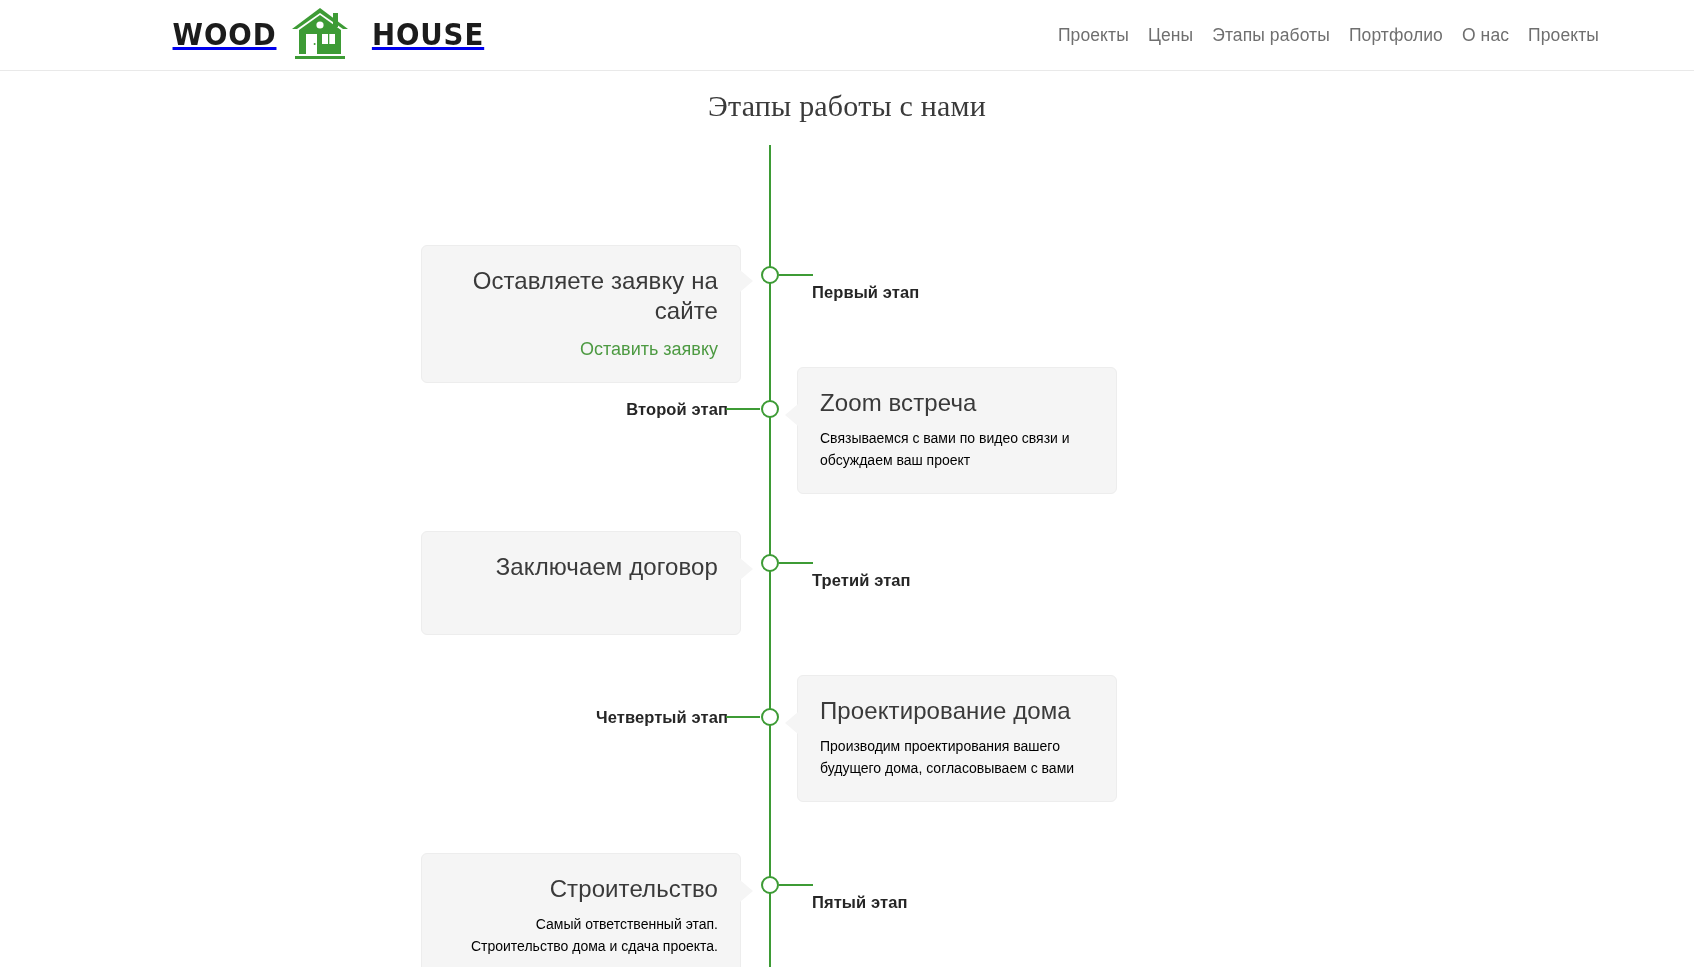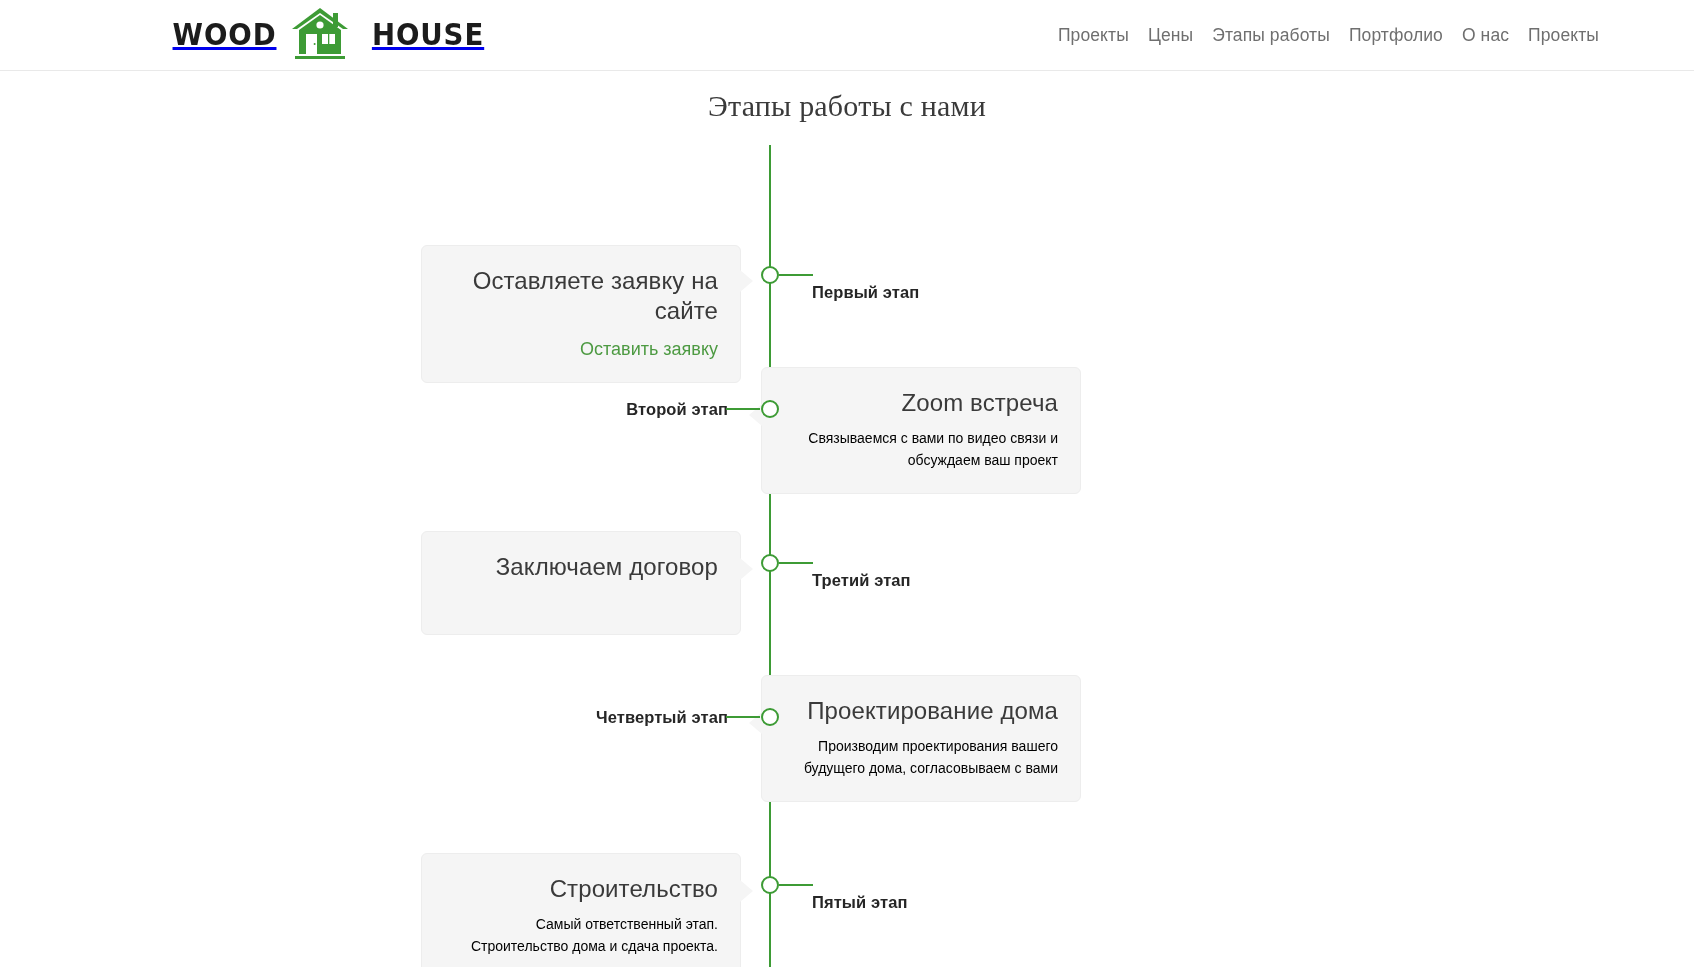--- a/index.html
+++ b/index.html
@@ -134,21 +134,21 @@
   .card {
     position: absolute;
     width: 320px;
     background: #f5f5f5;
     border: 1px solid #ededed;
     border-radius: 6px;
     padding: 20px 22px 22px 22px;
     min-height: 104px;
   }
   .card.left  { left: 421px;  text-align: right; }
-  .card.right { left: 761px; text-align: right; }
+  .card.right { left: 797px; text-align: left; }
 
   
   .notch {
     position: absolute;
     width: 0; height: 0;
     border-top: 11px solid transparent;
     border-bottom: 11px solid transparent;
   }
   .card.left  .notch {
     right: -13px;

